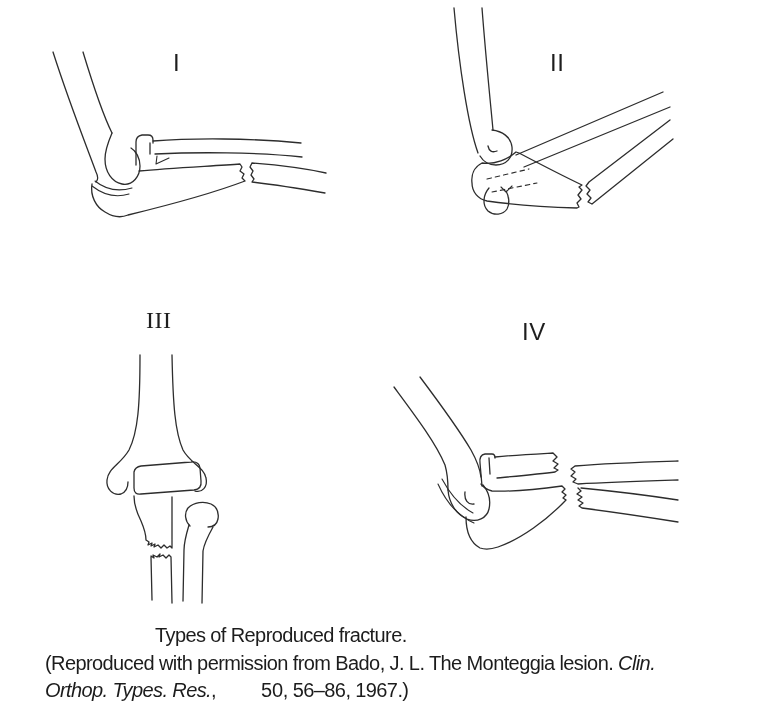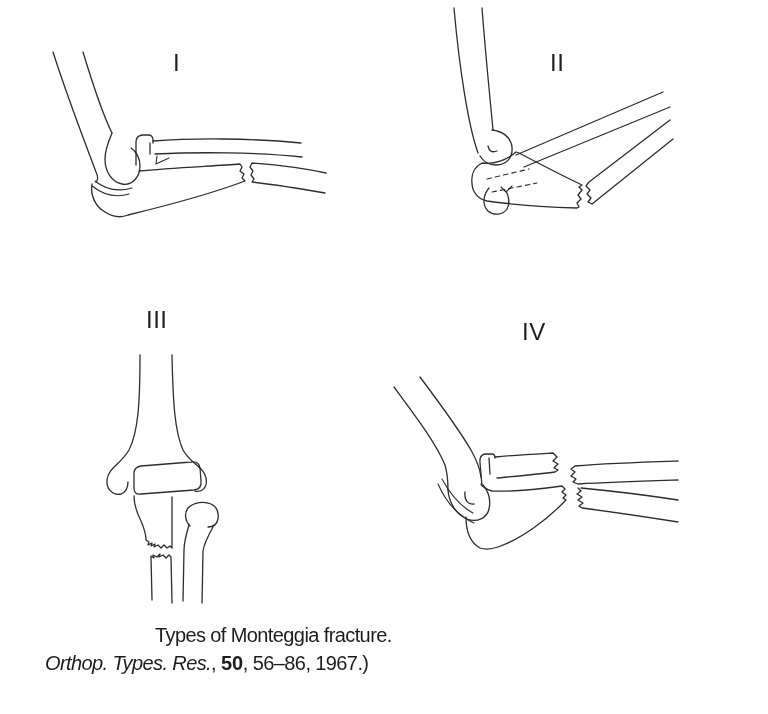--- a/index.html
+++ b/index.html
@@ -36,21 +36,21 @@
     left:45px;
     top:622px;
     width:705px;
     font-size:20px;
     line-height:27.5px;
     letter-spacing:-0.6px;
     color:#1c1c1c;
   }
   .cap-line1{text-indent:110px;}
   .it{font-style:italic;}
-  .b{font-weight:bold;letter-spacing:-0.2px;}
+  .b{font-weight:normal;letter-spacing:-0.2px;margin-left:40px;}
 </style>
 </head>
 <body>
 
 <div id="canvas">
 
   <svg class="art" width="768" height="714" viewBox="0 0 768 714">
 
     <g>
       <path d="M53,52 C70,105 88,150 96,172 C98,176 98,180 96,182 M83,52 C93,85 104,117 112,133"></path>
@@ -90,21 +90,22 @@
       <path d="M482,486 L480,463 Q479,455 485,454 L492,454 Q495,454 495,458 M489,458 L490,474"></path>
       <path d="M495,457 C515,455 535,454 553,453 L557,457 L553,461 L558,464 L554,468 L558,470 L555,472 M497,478 C518,476 540,474 555,472"></path>
       <path d="M575,466 L571,469 L575,472 L571,476 L576,479 L573,482 L578,484 M575,466 C610,463 645,462 678,461 M578,484 C612,482 646,481 678,480"></path>
       <path d="M481,484 C484,488 488,490 492,491 C515,492 540,489 562,486 L565,489 L562,492 L566,495 L563,498 L566,500 M466,517 C466,532 471,543 480,548 C486,550 492,549 498,547 C521,539 547,520 566,500"></path>
       <path d="M578,488 L581,491 L577,494 L582,497 L578,500 L583,503 L579,506 L582,508 M581,488 C612,491 646,495 678,500 M582,508 C613,512 647,517 678,522"></path>
     </g>
   </svg>
 
   <div class="numeral" style="left:173px;top:51px;">I</div>
   <div class="numeral" style="left:550px;top:51px;text-align:right;">II</div>
-  <div class="numeral" style="left:146px;top:308px;">III</div>
+  <div class="numeral" style="left:146px;top:308px;font-family:Liberation Serif, serif;">III</div>
   <div class="numeral" style="left:522px;top:320px;">IV</div>
 
   <div class="caption">
-    <div class="cap-line1">Types of Monteggia fracture.</div>
+    <div class="cap-line1">Types of Reproduced fracture.</div>
+    <div><span>(Reproduced with permission from Bado, J. L. The Monteggia lesion. </span><span class="it">Clin.</span></div>
     <div><span class="it">Orthop. Types. Res.</span><span>, </span><span class="b">50</span><span>, 56–86, 1967.)</span></div>
   </div>
 
 </div>
 
 </body></html>

